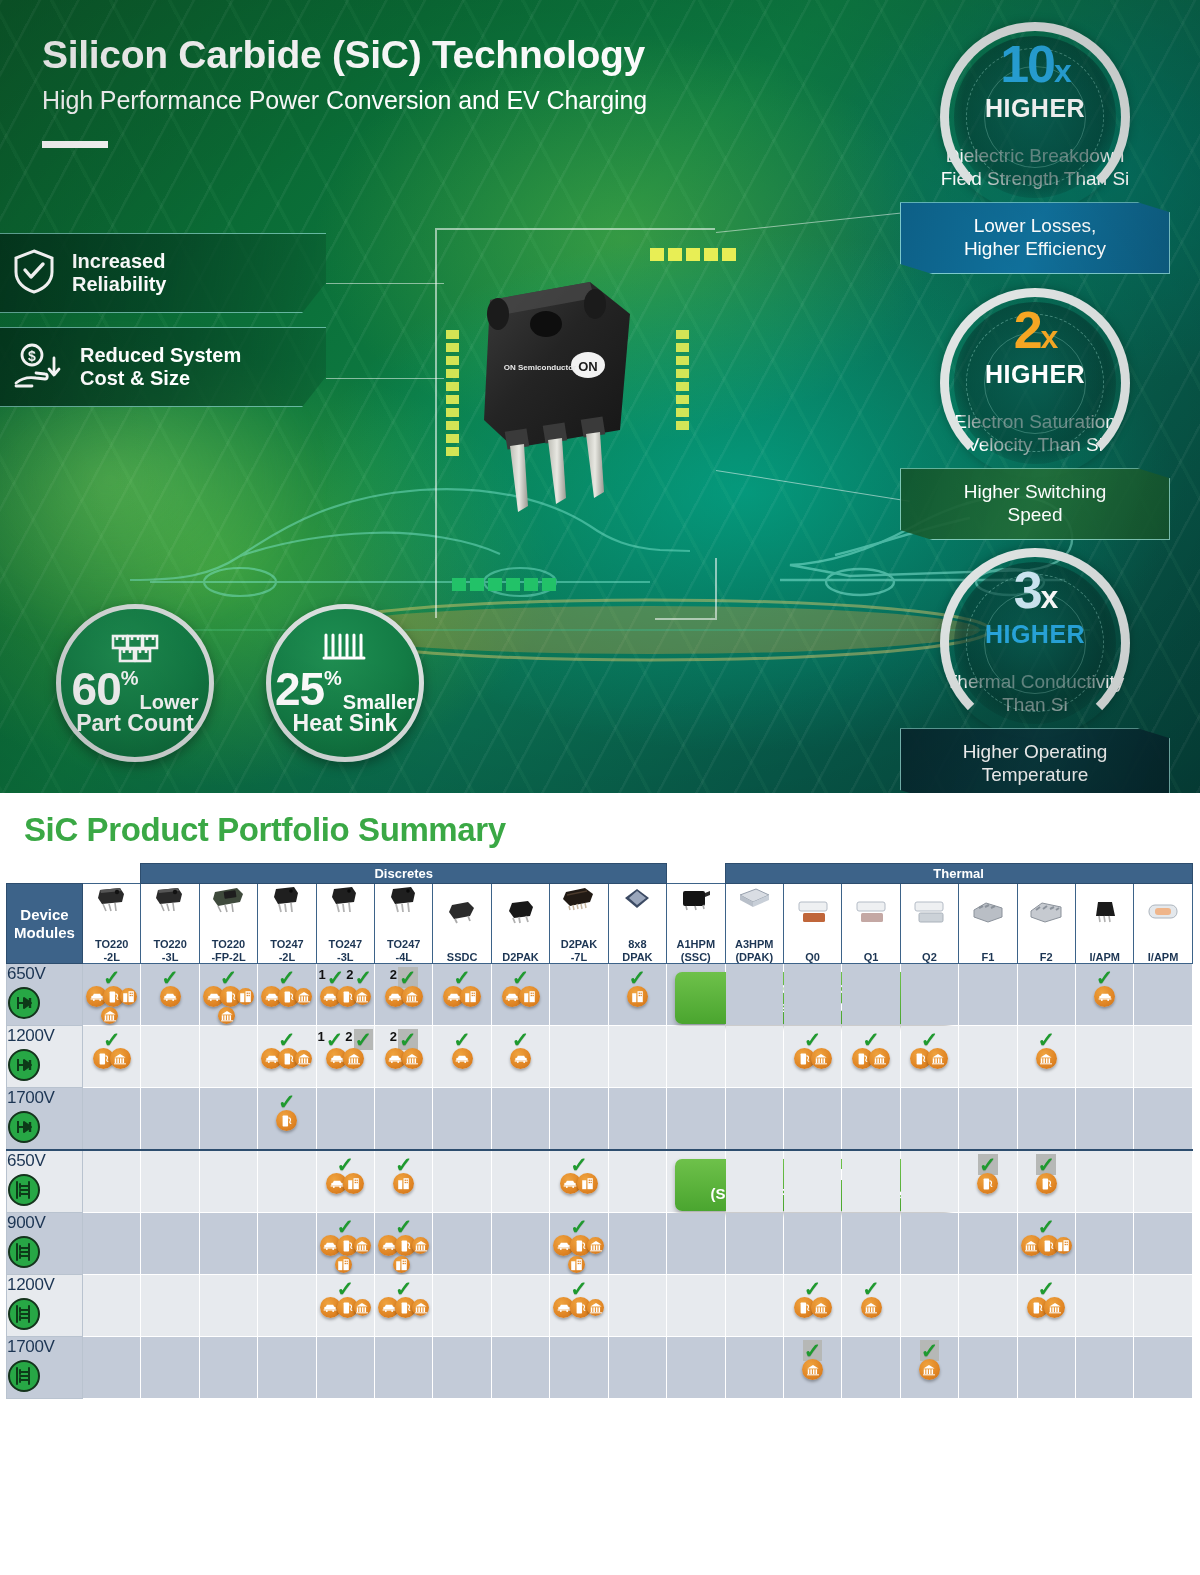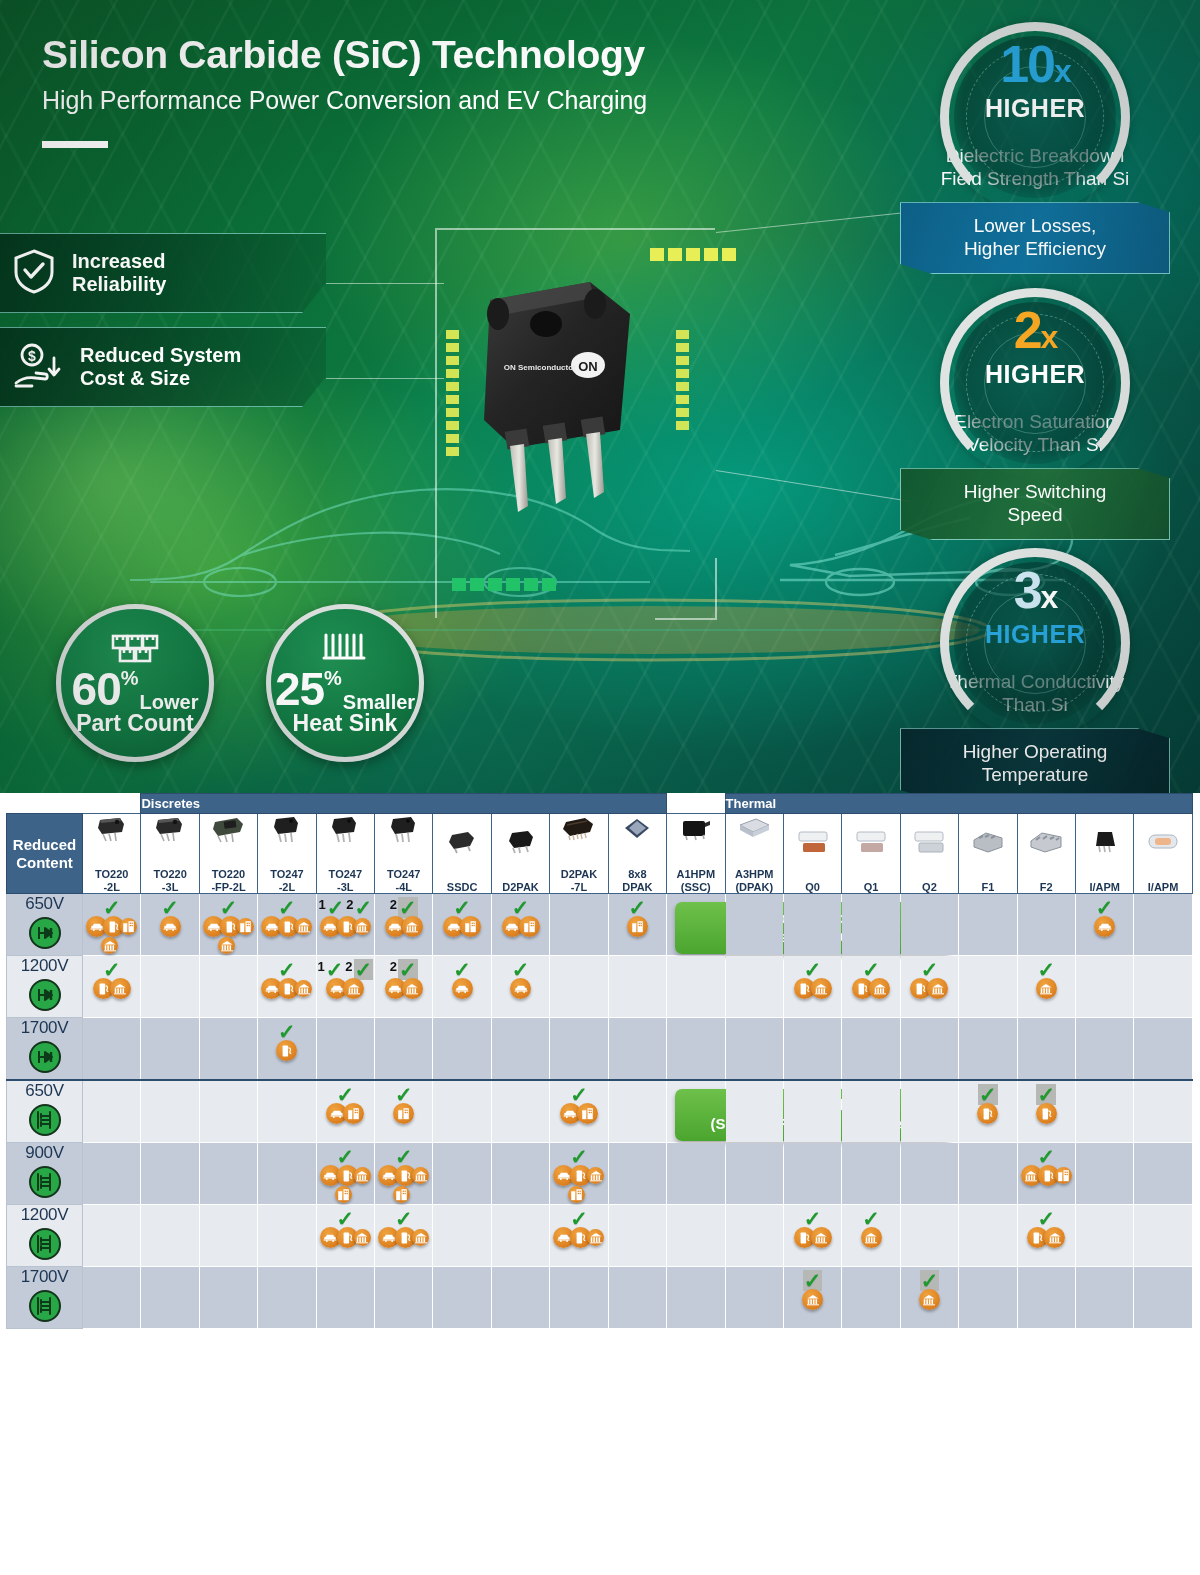--- a/index.html
+++ b/index.html
@@ -159,38 +159,38 @@
   .portfolio { position:absolute; left:0; top:793px; width:1200px; }
   .pf-title {
     margin: 18px 0 14px 24px;
     font-size:33px; font-weight:700; color:#3aa845; letter-spacing:-.4px;
   }
 
   table.pf { border-collapse:collapse; width:1186px; margin-left:6px; table-layout:fixed; }
   table.pf td, table.pf th { padding:0; }
 
   .grp-bar {
-    background:#3d6389; color:#fff; font-size:13px; font-weight:700; text-align:left;
+    background:#3d6389; color:#fff; font-size:13px; font-weight:700; text-align:center;
     height:20px; border:1px solid #2d4d6e;
   }
   .grp-gap { background:#fff; border:none; }
 
   .hdr-cell {
     background:#fff; border:1px solid #3d6389; text-align:center; vertical-align:bottom;
     height:62px; padding-bottom:3px;
   }
   .hdr-cell .pkg { height:30px; display:flex; align-items:center; justify-content:center; }
   .hdr-cell .lbl { font-size:11px; font-weight:700; color:#1c3553; line-height:1.15;margin-top:24px; }
   .hdr-device {
     background:#3d6389; color:#fff; border:1px solid #2d4d6e;
     font-size:15px; font-weight:700; text-align:center; line-height:1.2;
   }
 
   .rowlabel {
-    text-align:center; vertical-align:middle; border:1px solid #b9c3cf;
+    text-align:left; vertical-align:middle; border:1px solid #b9c3cf;
     font-size:17px; font-weight:400; color:#1c3553; padding:4px 0 6px;
   }
   .rowlabel .rl-txt { display:block; margin-bottom:2px; letter-spacing:-.3px; }
 
   td.cell { border:1px solid #ffffff; height:62px; vertical-align:top; position:relative; }
   tr.band-a td.cell, tr.band-a td.rowlabel { background:#c3cbd8; }
   tr.band-b td.cell, tr.band-b td.rowlabel { background:#e7eaee; }
   tr.sep-top td { border-top:2px solid #2d4d6e; }
 
   .marks { display:flex; justify-content:center; align-items:flex-start; gap:2px; padding-top:3px; height:24px; }
@@ -456,20 +456,21 @@
     <div class="benefit" id="benefit-3">
       <span>Higher Operating</span><br>
       <span>Temperature</span>
     </div>
   </div>
 
   <div class="hero-vignette"></div>
 </div>
 
 <div class="portfolio">
+  <div class="pf-title">SiC Product Portfolio Summary</div>
   <table class="pf">
     <colgroup id="pf-colgroup">
         <col style="width: 76px;">
         <col style="width: 58.4211px;">
         <col style="width: 58.4211px;">
         <col style="width: 58.4211px;">
         <col style="width: 58.4211px;">
         <col style="width: 58.4211px;">
         <col style="width: 58.4211px;">
         <col style="width: 58.4211px;">
@@ -489,21 +490,21 @@
     <thead>
       <tr>
         <td class="grp-gap" colspan="2"></td>
         <td class="grp-bar" id="grp-discretes" colspan="9">Discretes</td>
         <td class="grp-gap" colspan="1"></td>
         <td class="grp-bar" id="grp-modules" colspan="9">Thermal</td>
       </tr>
     </thead>
     <tbody id="pf-body">
         <tr>
-          <th class="hdr-device"><span>Reduced Content</span></th>
+          <th class="hdr-device"><span>Device Modules</span></th>
           <th class="hdr-cell">
             <div class="pkg">
               <svg width="36" height="28" viewBox="0 0 36 28">
                 <path d="M6,5 L26,3 L30,9 L28,17 L8,19 L4,13 Z" fill="#2a2a2a"></path>
                 <path d="M6,5 L26,3 L27,6 L7,8 Z" fill="#555"></path>
                 <circle cx="23" cy="7" r="2.2" fill="#121212"></circle>
                 <path d="M9,19 L12,26 M15,19 L17,26 M21,18 L22,26" stroke="#aaa" stroke-width="1.6"></path>
               </svg>
             </div>
             <div class="lbl"><span>TO220</span><br><span>-2L</span></div>

